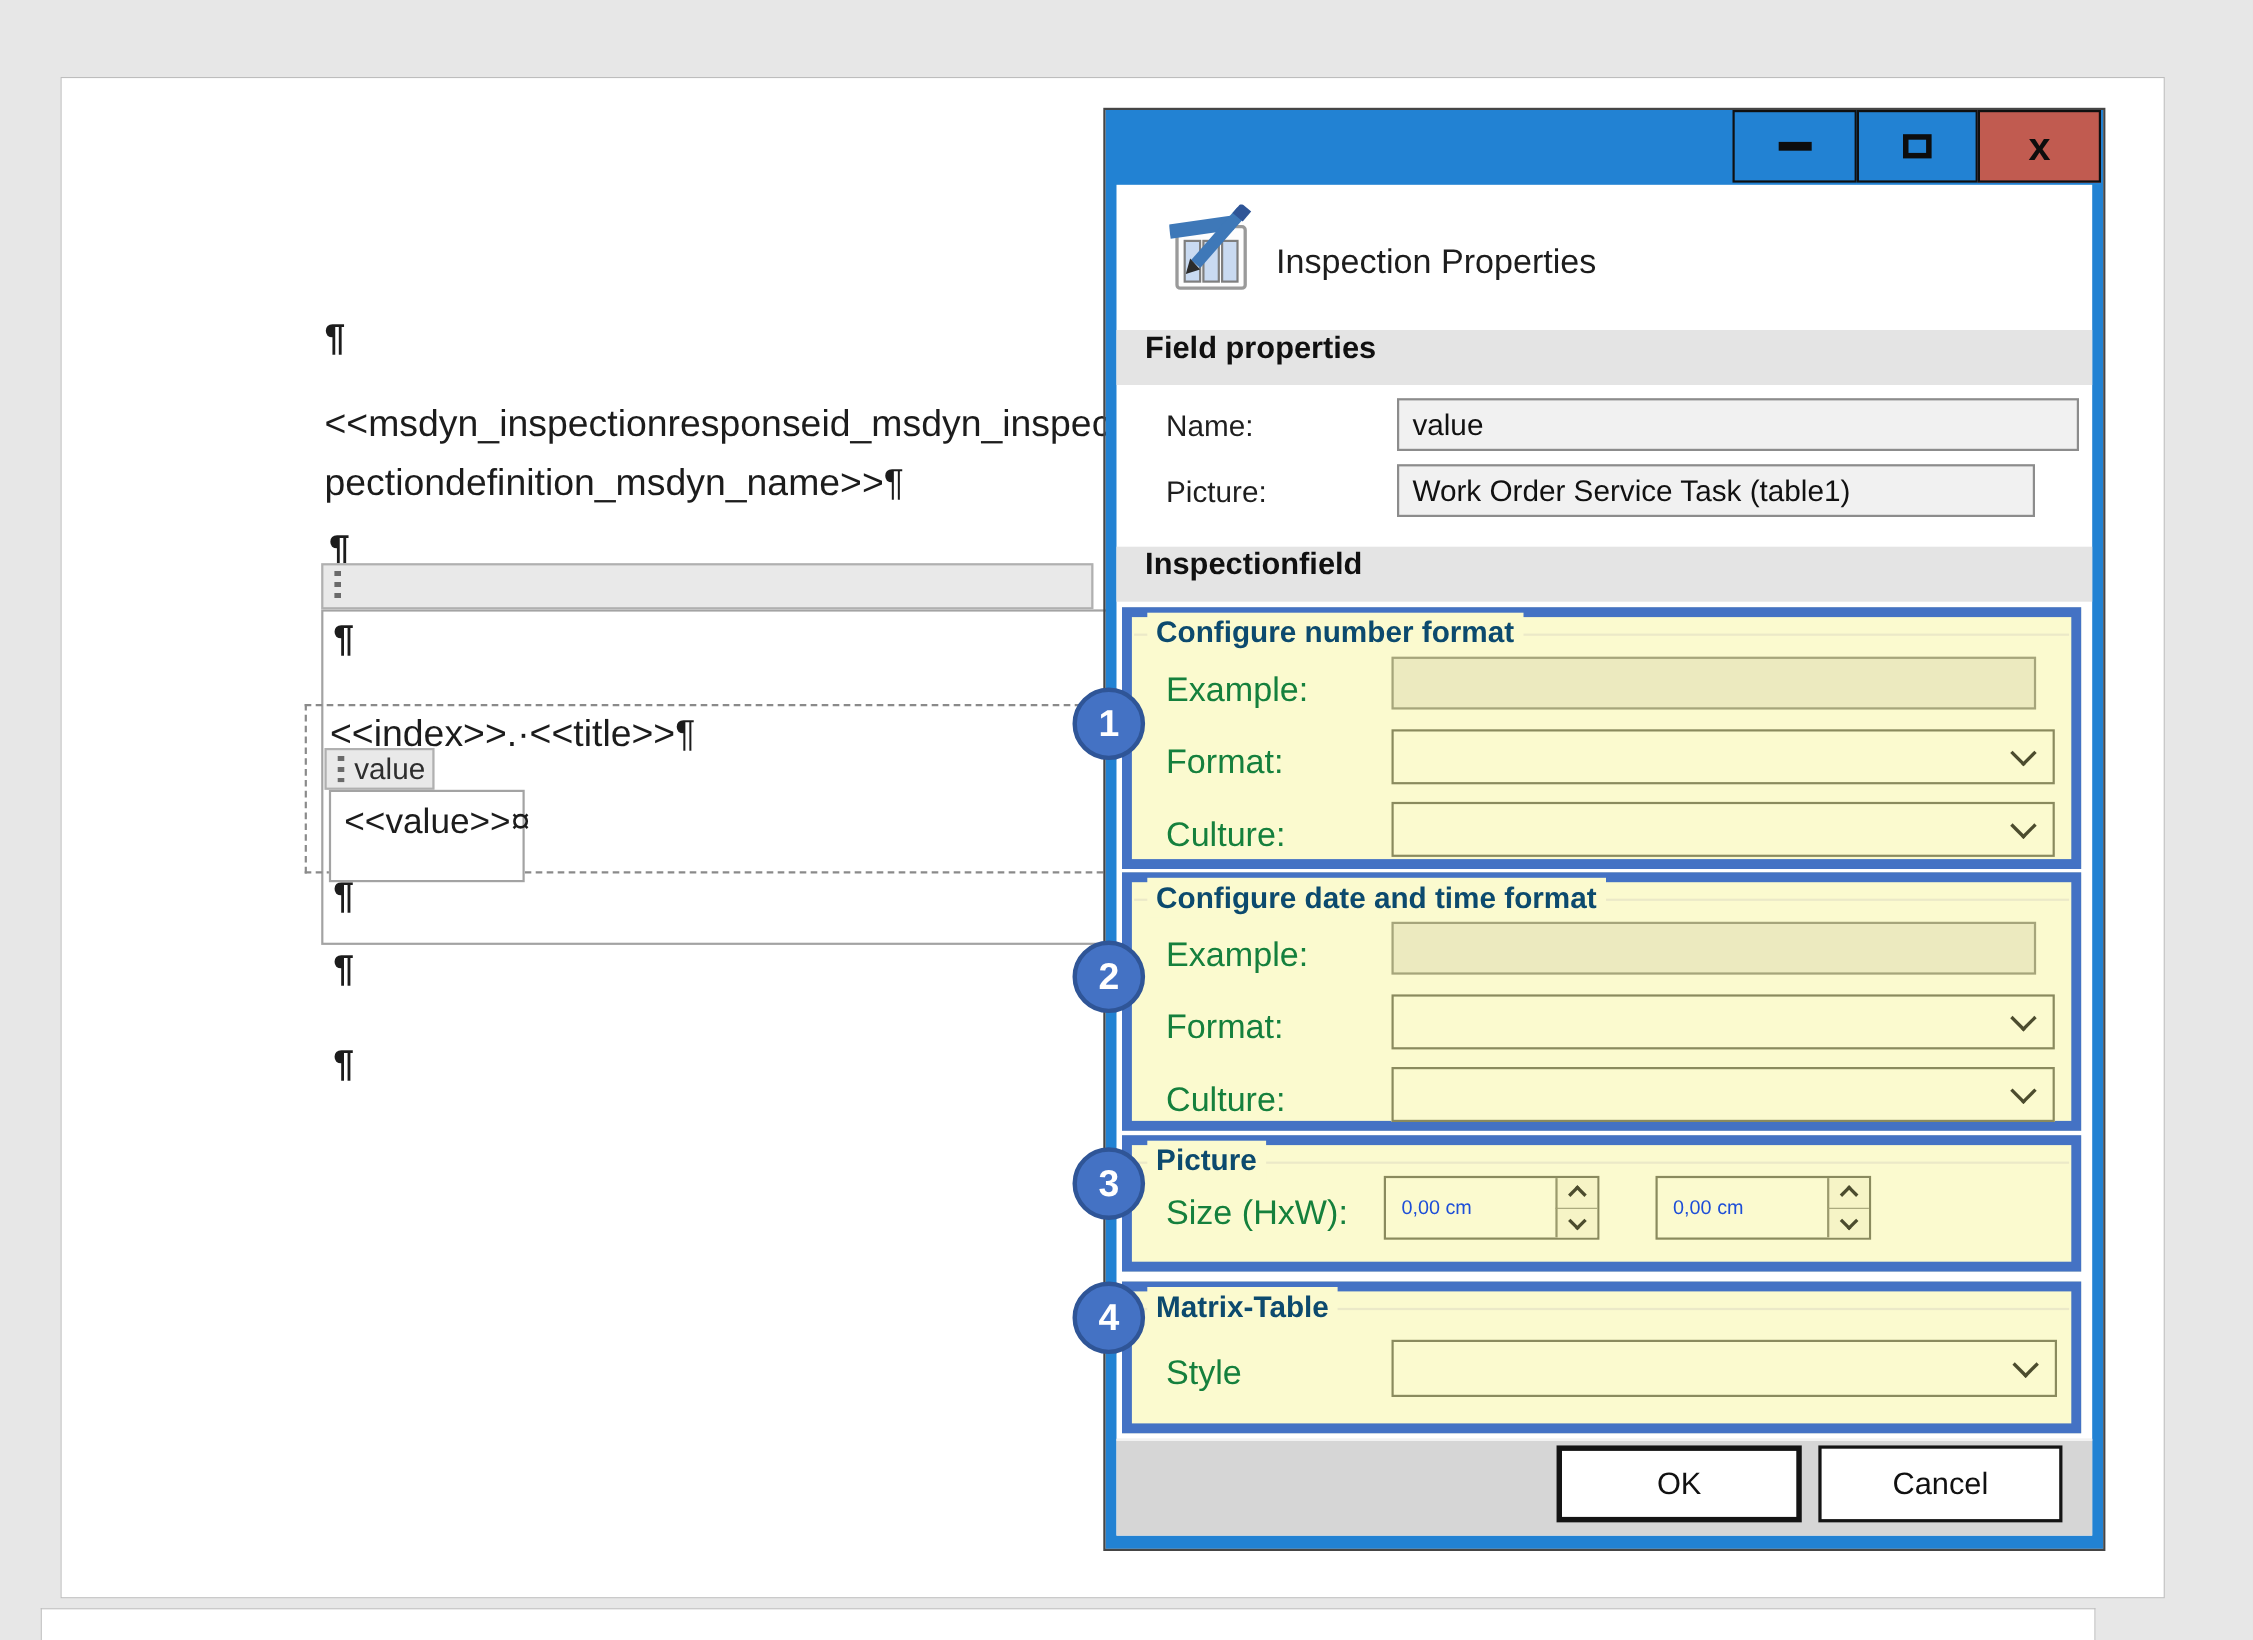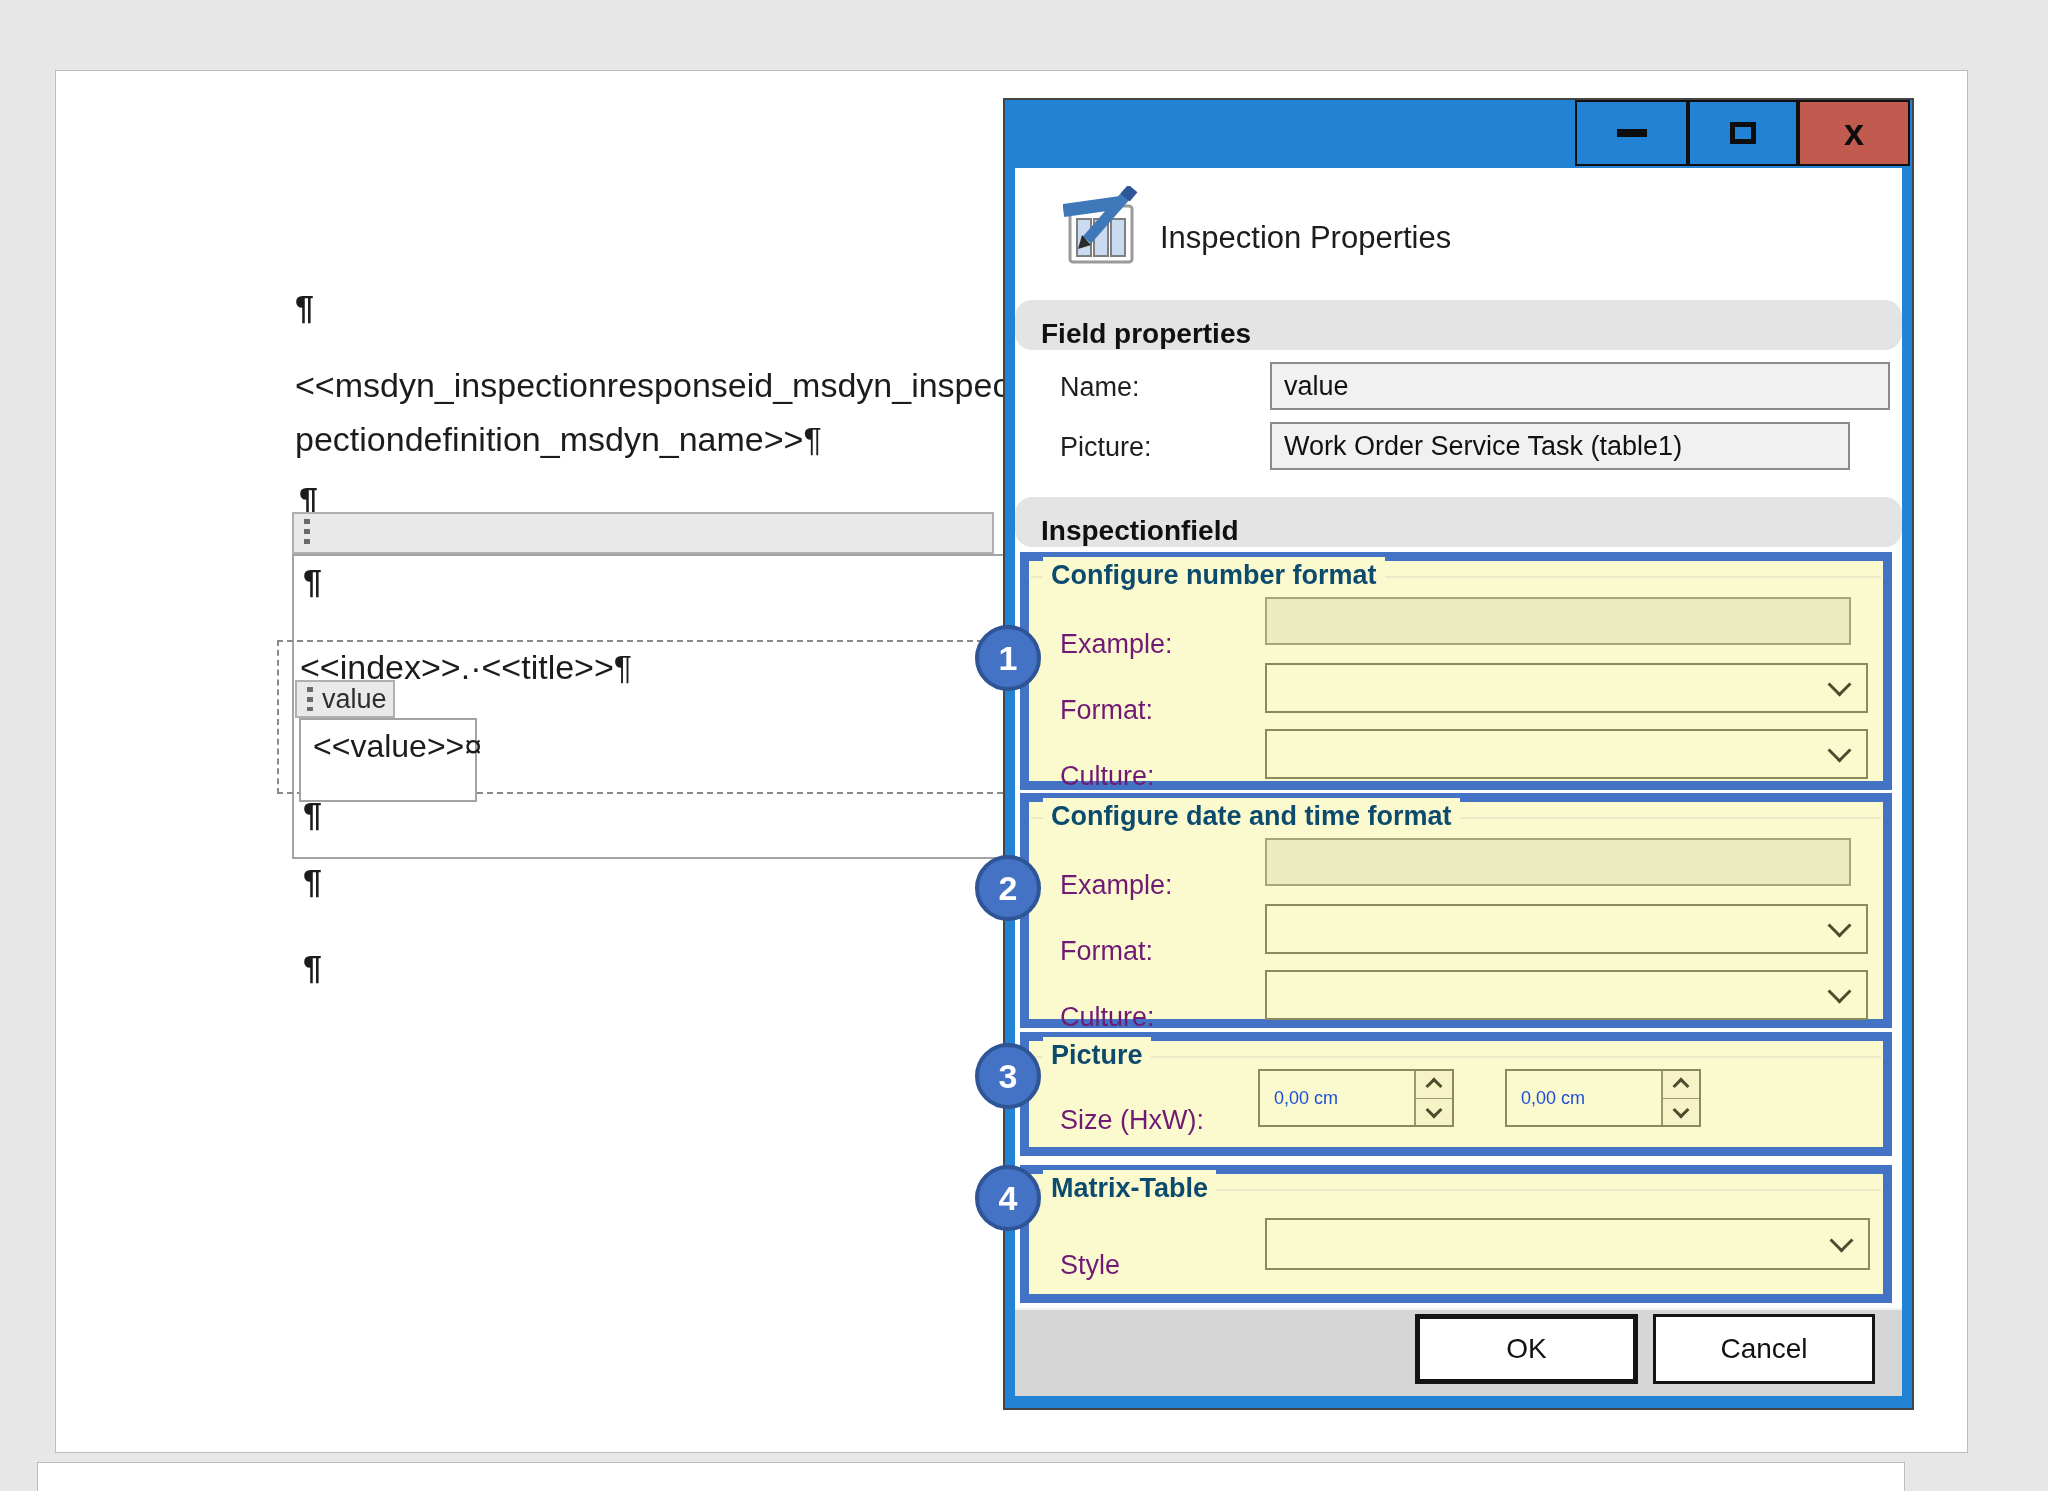--- a/index.html
+++ b/index.html
@@ -33,32 +33,32 @@
   .tb-close{left:793px;width:112px;background:#c15b50;font-size:36px;font-weight:bold;color:#0d0d0d;}
   .glyph-min{width:30px;height:8px;background:#0d0d0d;}
   .glyph-max{width:26px;height:22px;border:5px solid #0d0d0d;box-sizing:border-box;background:transparent;}
 
   .dlg-content{position:absolute;left:10px;top:68px;width:887px;height:1228px;background:#fff;}
 
   .dlg-icon{position:absolute;left:58px;top:86px;width:78px;height:82px;}
   .dlg-title{position:absolute;left:155px;top:120px;font-size:31px;color:#1d1d1d;}
 
   .bar{position:absolute;left:10px;width:887px;height:50px;background:#e4e4e4;display:flex;
-       align-items:flex-end;font-weight:bold;font-size:28px;color:#101010;padding-left:26px;box-sizing:border-box;border-radius:17px;}
+       align-items:flex-start;font-weight:bold;font-size:28px;color:#101010;padding-left:26px;box-sizing:border-box;}
 
   .d-label{position:absolute;font-size:27px;color:#1f1f1f;}
   .d-input{position:absolute;background:#f1f1f1;border:2px solid #8c8c8c;box-sizing:border-box;
        font-size:27px;color:#111;display:flex;align-items:center;padding:0 12px;}
 
   .group{position:absolute;left:15px;width:872px;background:#fbfacf;border:9px solid #4472c4;
          box-sizing:border-box;}
   .legend-line{position:absolute;top:15px;left:2px;right:2px;height:2px;background:#ebe9c8;}
   .legend{position:absolute;top:-4px;left:14px;background:#fbfacf;padding:0 8px;font-size:27px;
           font-weight:600;color:#0c4a6e;line-height:36px;}
-  .g-label{position:absolute;left:31px;font-size:27px;color:#701a75;margin-top:20px;}
+  .g-label{position:absolute;left:31px;font-size:31px;color:#15803d;}
   .g-input{position:absolute;left:236px;width:586px;height:48px;background:#eceabf;
            border:2px solid #a6a57b;box-sizing:border-box;font-size:27px;color:#32321e;
            display:flex;align-items:center;padding:0 12px;}
   .g-combo{position:absolute;left:236px;width:603px;height:50px;background:#fbfacf;
            border:2px solid #8a8a5e;box-sizing:border-box;font-size:27px;color:#32321e;
            display:flex;align-items:center;padding:0 12px;}
   .chev{position:absolute;right:18px;top:50%;width:14px;height:14px;border-right:3px solid #4c4c2e;
         border-bottom:3px solid #4c4c2e;transform:translateY(-70%) rotate(45deg);}
 
   .spinner{position:absolute;width:196px;height:58px;background:#fbfacf;border:2px solid #8a8a5e;

